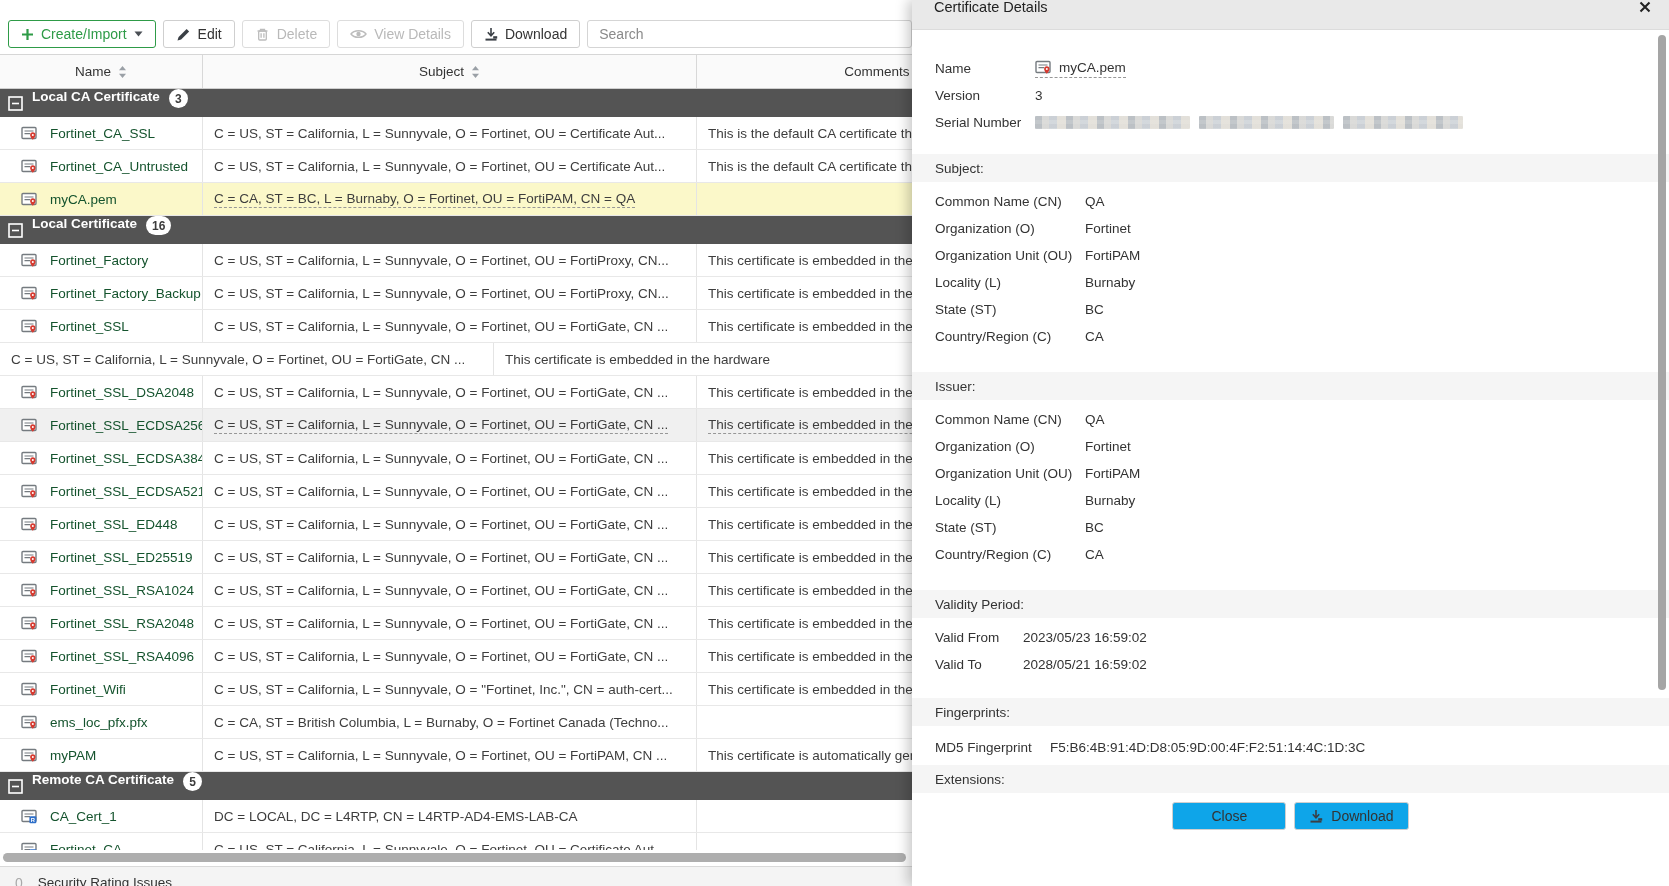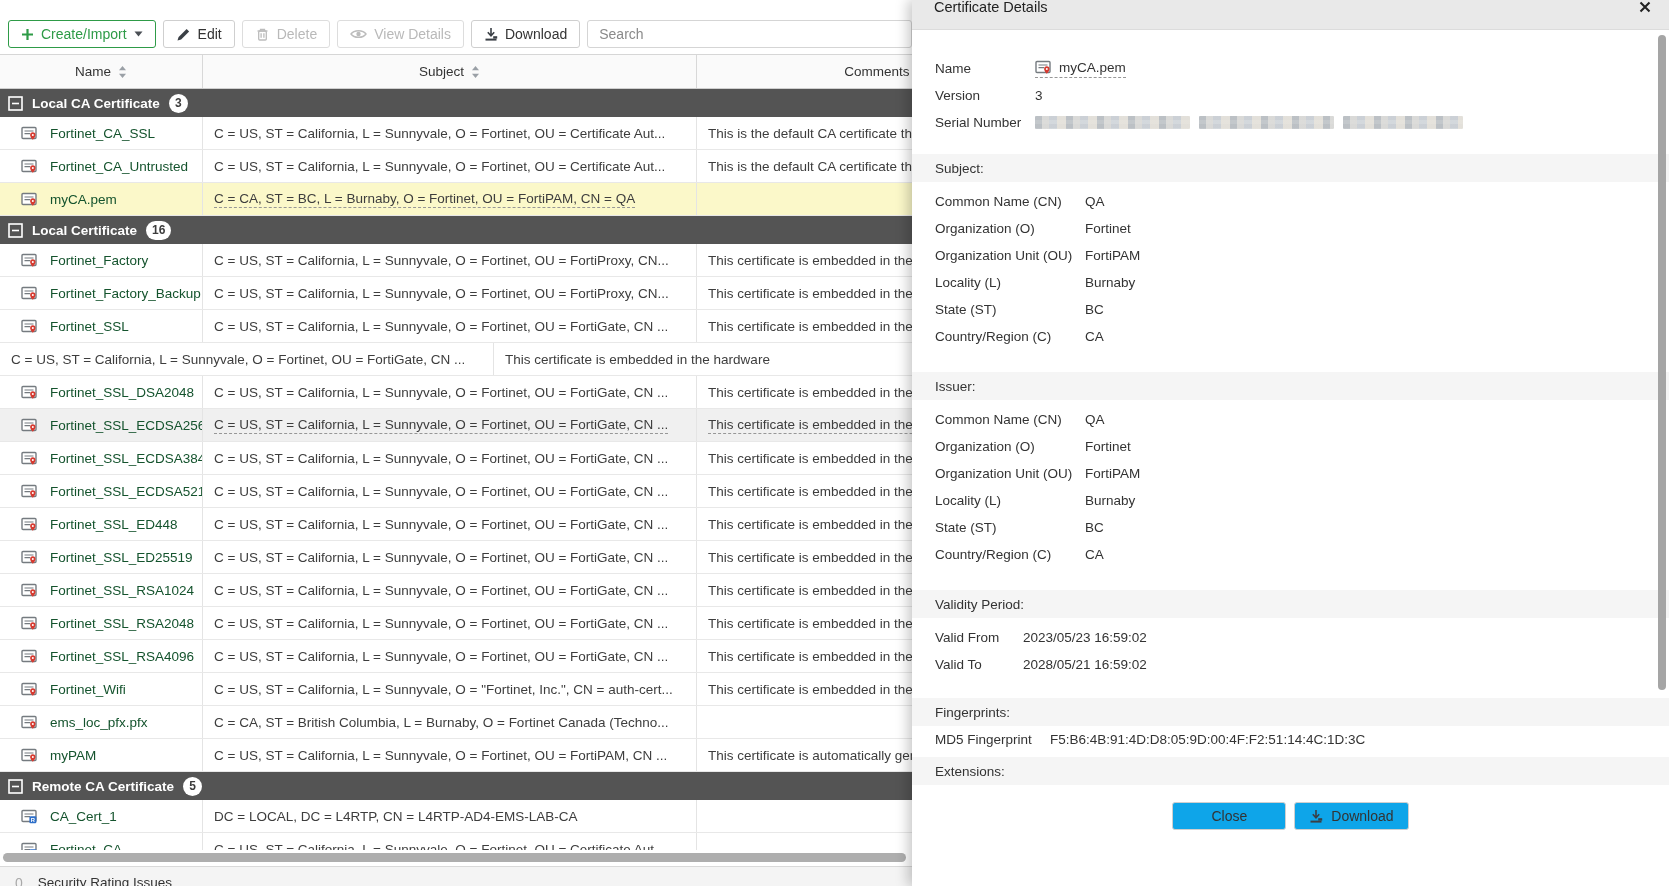--- a/index.html
+++ b/index.html
@@ -20,21 +20,21 @@
     font-family:inherit;font-size:14px;color:#4c1d95;outline:none;min-width:0}
   .search::placeholder{color:#8a8a8a}
 
   
   .tablewrap{position:absolute;top:40px;left:0;width:912px;height:796px;overflow:hidden;border-top:1px solid #d6d6d6}
   .thead{display:flex;height:34px;background:#fafafa;border-bottom:1px solid #cfcfcf;color:#333}
   .th{display:flex;align-items:center;justify-content:center;gap:7px;flex:none;cursor:pointer}
   .th.t-name{width:203px;border-right:1px solid #d8d8d8}
   .th.t-subject{width:494px;border-right:1px solid #d8d8d8}
   .th.t-comments{width:360px}
-  .sec-row{height:28px;background:#545454;color:#fff;display:flex;align-items:center;gap:9px;
+  .sec-row{height:28px;background:#545454;color:#fff;display:flex;gap:9px;
     padding-left:8px;font-weight:600;cursor:pointer}
   .badge{background:#fff;color:#3c3c3c;border-radius:10px;min-width:19px;height:19px;padding:0 6px;
     font-size:12px;font-weight:700;display:inline-flex;align-items:center;justify-content:center}
   .row{display:flex;height:33px;border-bottom:1px solid #e8e8e8;background:#fff;cursor:pointer}
   .row.selected{background:#fbf8c9}
   .row.hover{background:#f0f0f0}
   .cell{display:flex;align-items:center;overflow:hidden;white-space:nowrap;flex:none}
   .c-name{width:203px;padding-left:21px;gap:12px;border-right:1px solid #e4e4e4;color:#14532d}
   .c-subject{width:494px;padding-left:11px;border-right:1px solid #e4e4e4;color:#3d3d3d}
   .c-comment{width:360px;padding-left:11px;color:#3d3d3d}
@@ -688,21 +688,21 @@
           <span class="plabel" style="width:88px">Valid From</span>
           <span class="pvalue">2023/05/23 16:59:02</span>
         </div>
         <div class="prow">
           <span class="plabel" style="width:88px">Valid To</span>
           <span class="pvalue">2028/05/21 16:59:02</span>
         </div>
         <div class="band" style="margin-top: 20px;">
           <span>Fingerprints:</span>
         </div>
-        <div class="prow" style="">
+        <div class="prow" style="margin-top: 8px;">
           <span class="plabel" style="width:115px">MD5 Fingerprint</span>
           <span class="pvalue">F5:B6:4B:91:4D:D8:05:9D:00:4F:F2:51:14:4C:1D:3C</span>
         </div>
         <div class="band" style="margin-top: 4px; align-items: center;">
           <span>Extensions:</span>
         </div>
       </div>
 
     <div class="panel-footer">
       <button class="pf-btn pf-close">

